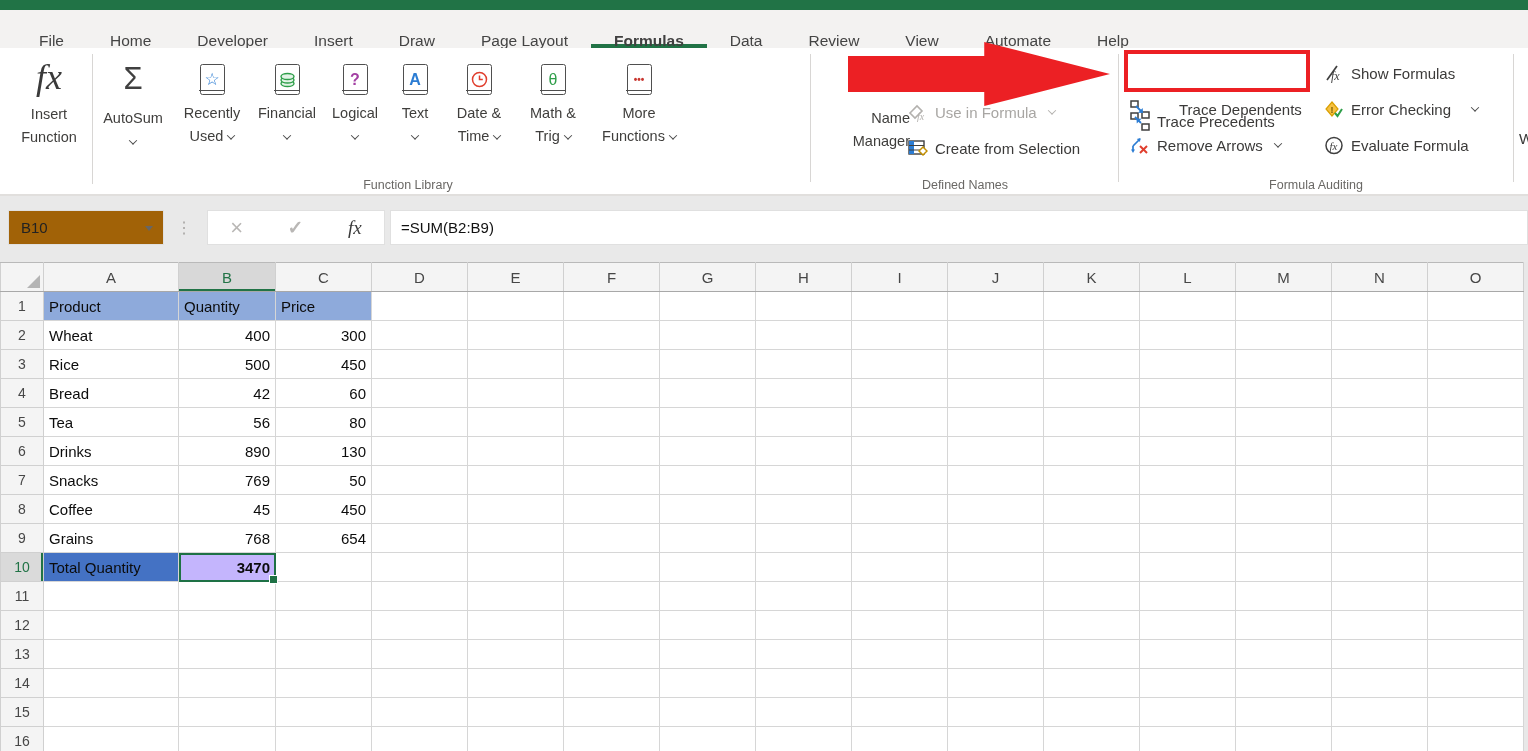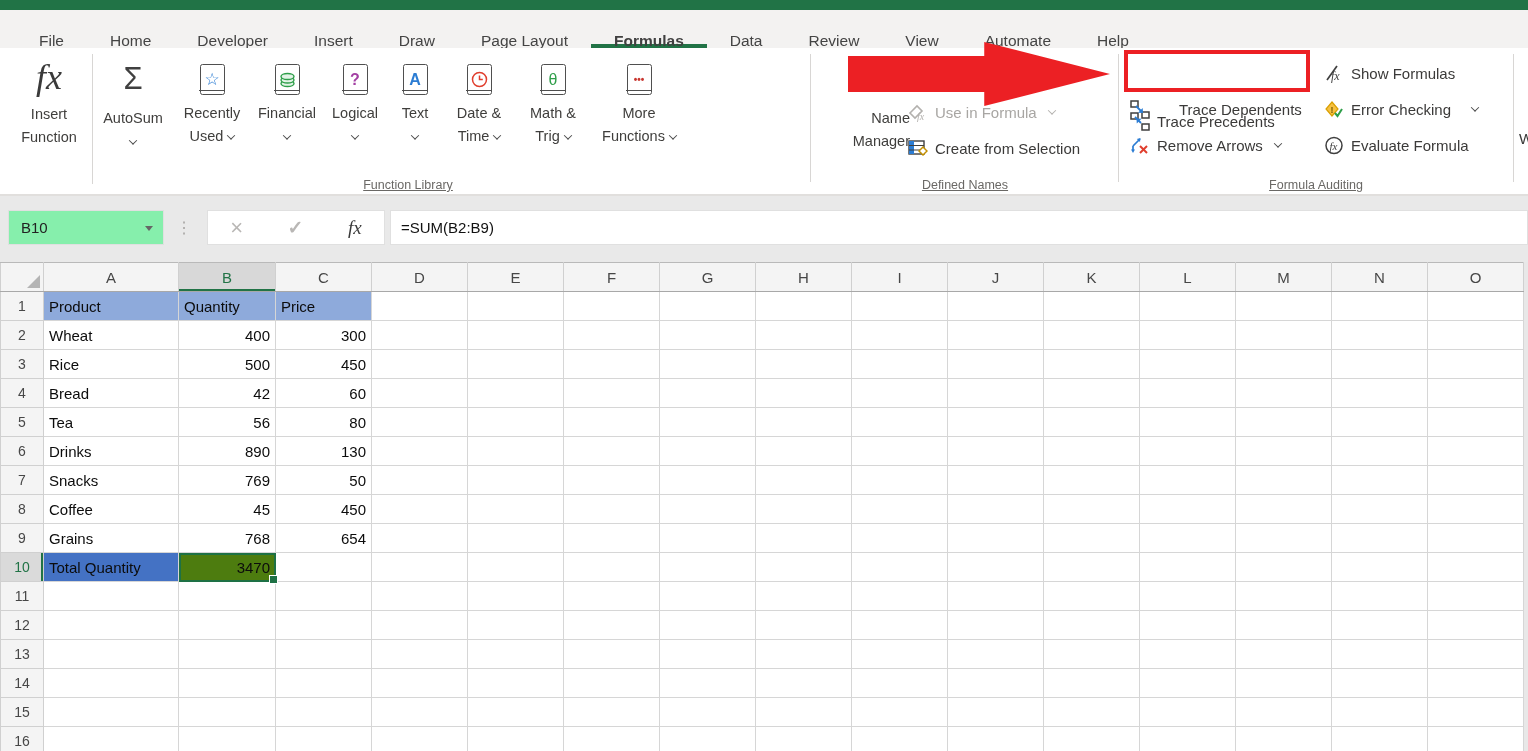--- a/index.html
+++ b/index.html
@@ -14,21 +14,21 @@
   .tabrow { position:absolute; top:10px; left:0; width:1528px; height:38px; background:#f3f2f1;
             display:flex; align-items:stretch; padding-left:16px; }
   .tab { padding:12px 23px; line-height:37px; font-size:15.5px; color:#444; cursor:default; }
   .tab.active { font-weight:700; color:#404040; box-shadow: inset 0 -4px 0 #217346; }
 
   
   .ribbon { position:absolute; top:48px; left:0; width:1528px; height:148px; background:#fff;
             border-bottom:2px solid #e1dfdd; }
   .vsep { position:absolute; top:6px; bottom:12px; width:1px; background:#d8d6d4; }
   .grouplabel { position:absolute; bottom:4px; left:0; right:0; text-align:center;
-                font-size:12.5px; color:#6a6865;text-decoration:underline; }
+                font-size:12.5px; color:#6a6865; }
   .group { position:absolute; top:0; height:148px; }
 
   .flrow { display:flex; align-items:flex-start; }
   .bigbtn { display:flex; flex-direction:column; align-items:center; padding-top:7px; }
   .smbtn { display:flex; flex-direction:column; align-items:center; padding-top:11px; }
   .lbl { font-size:14.5px; color:#3f3e3c; line-height:23px; text-align:center; white-space:nowrap; }
   .chev { display:inline-block; width:6px; height:6px; border-right:1.7px solid #4a4a4a;
           border-bottom:1.7px solid #4a4a4a; transform:rotate(45deg) translate(-1px,-1px);
           margin-left:5px; vertical-align:middle; }
   .chev.alone { margin-left:0; }
@@ -56,21 +56,21 @@
   .fa-right { left:206px; }
 
   
   .red-arrow { position:absolute; left:848px; top:42px; width:262px; height:64px; background:#ec2024;
                clip-path:polygon(0 22%,52% 22%,52% 0,100% 50%,52% 100%,52% 78%,0 78%); z-index:6; }
   .red-box { position:absolute; left:1124px; top:50px; width:186px; height:42px;
              border:4px solid #ec2024; z-index:6; pointer-events:none; }
 
   
   .fbar { position:absolute; top:196px; left:0; width:1528px; height:66px; background:#e9e9e9; }
-  .namebox { position:absolute; left:8px; top:14px; width:156px; height:35px; background:#86efac;
+  .namebox { position:absolute; left:8px; top:14px; width:156px; height:35px; background:#a16207;
              border:1px solid #e0e0e0; display:flex; align-items:center; padding-left:12px;
              font-size:15px; color:#222; }
   .nb-arrow { position:absolute; right:10px; top:15px; width:0; height:0;
               border-left:4.5px solid transparent; border-right:4.5px solid transparent;
               border-top:5.5px solid #666; }
   .fdots { position:absolute; left:176px; top:14px; height:35px; display:flex; align-items:center;
            color:#a9a7a5; font-size:16px; }
   .fbtns { position:absolute; left:207px; top:14px; width:178px; height:35px; background:#fff;
            border:1px solid #e0e0e0; display:flex; align-items:center; justify-content:space-around; }
   .fb-x { color:#b9b7b5; font-size:22px; }
@@ -91,21 +91,21 @@
          border-left:13px solid transparent; border-bottom:13px solid #b4b4b4; }
   thead th.sel { background:#d8d8d8; color:#217346; box-shadow:inset 0 -2px 0 #217346; }
   tbody th { background:#f4f4f4; border:1px solid #d0d0d0; font-size:14px; color:#474747;
              text-align:center; }
   tbody th.sel { background:#dadada; color:#217346; box-shadow:inset -2px 0 0 #217346; }
   td { border-right:1px solid #d6d6d6; border-bottom:1px solid #d6d6d6; font-size:15px; color:#0c0c0c;
        padding:0 5px; white-space:nowrap; overflow:hidden; }
   td.num { text-align:right; }
   td.c-hdr { background:#8eaadb; }
   td.c-total { background:#4472c4; }
-  td.c-sum { background:#4d7c0f; }
+  td.c-sum { background:#c4b5fd;font-weight:bold; }
   td.c-sel { outline:2px solid #1e7145; outline-offset:-2px; position:relative; overflow:visible; }
   td.c-sel::after { content:""; position:absolute; right:-3px; bottom:-3px; width:7px; height:7px;
                     background:#1e7145; border:1.5px solid #fff; z-index:3; }
 </style>
 </head>
 <body>
 
 <div id="app">
 
   <div class="titlebar"></div>

